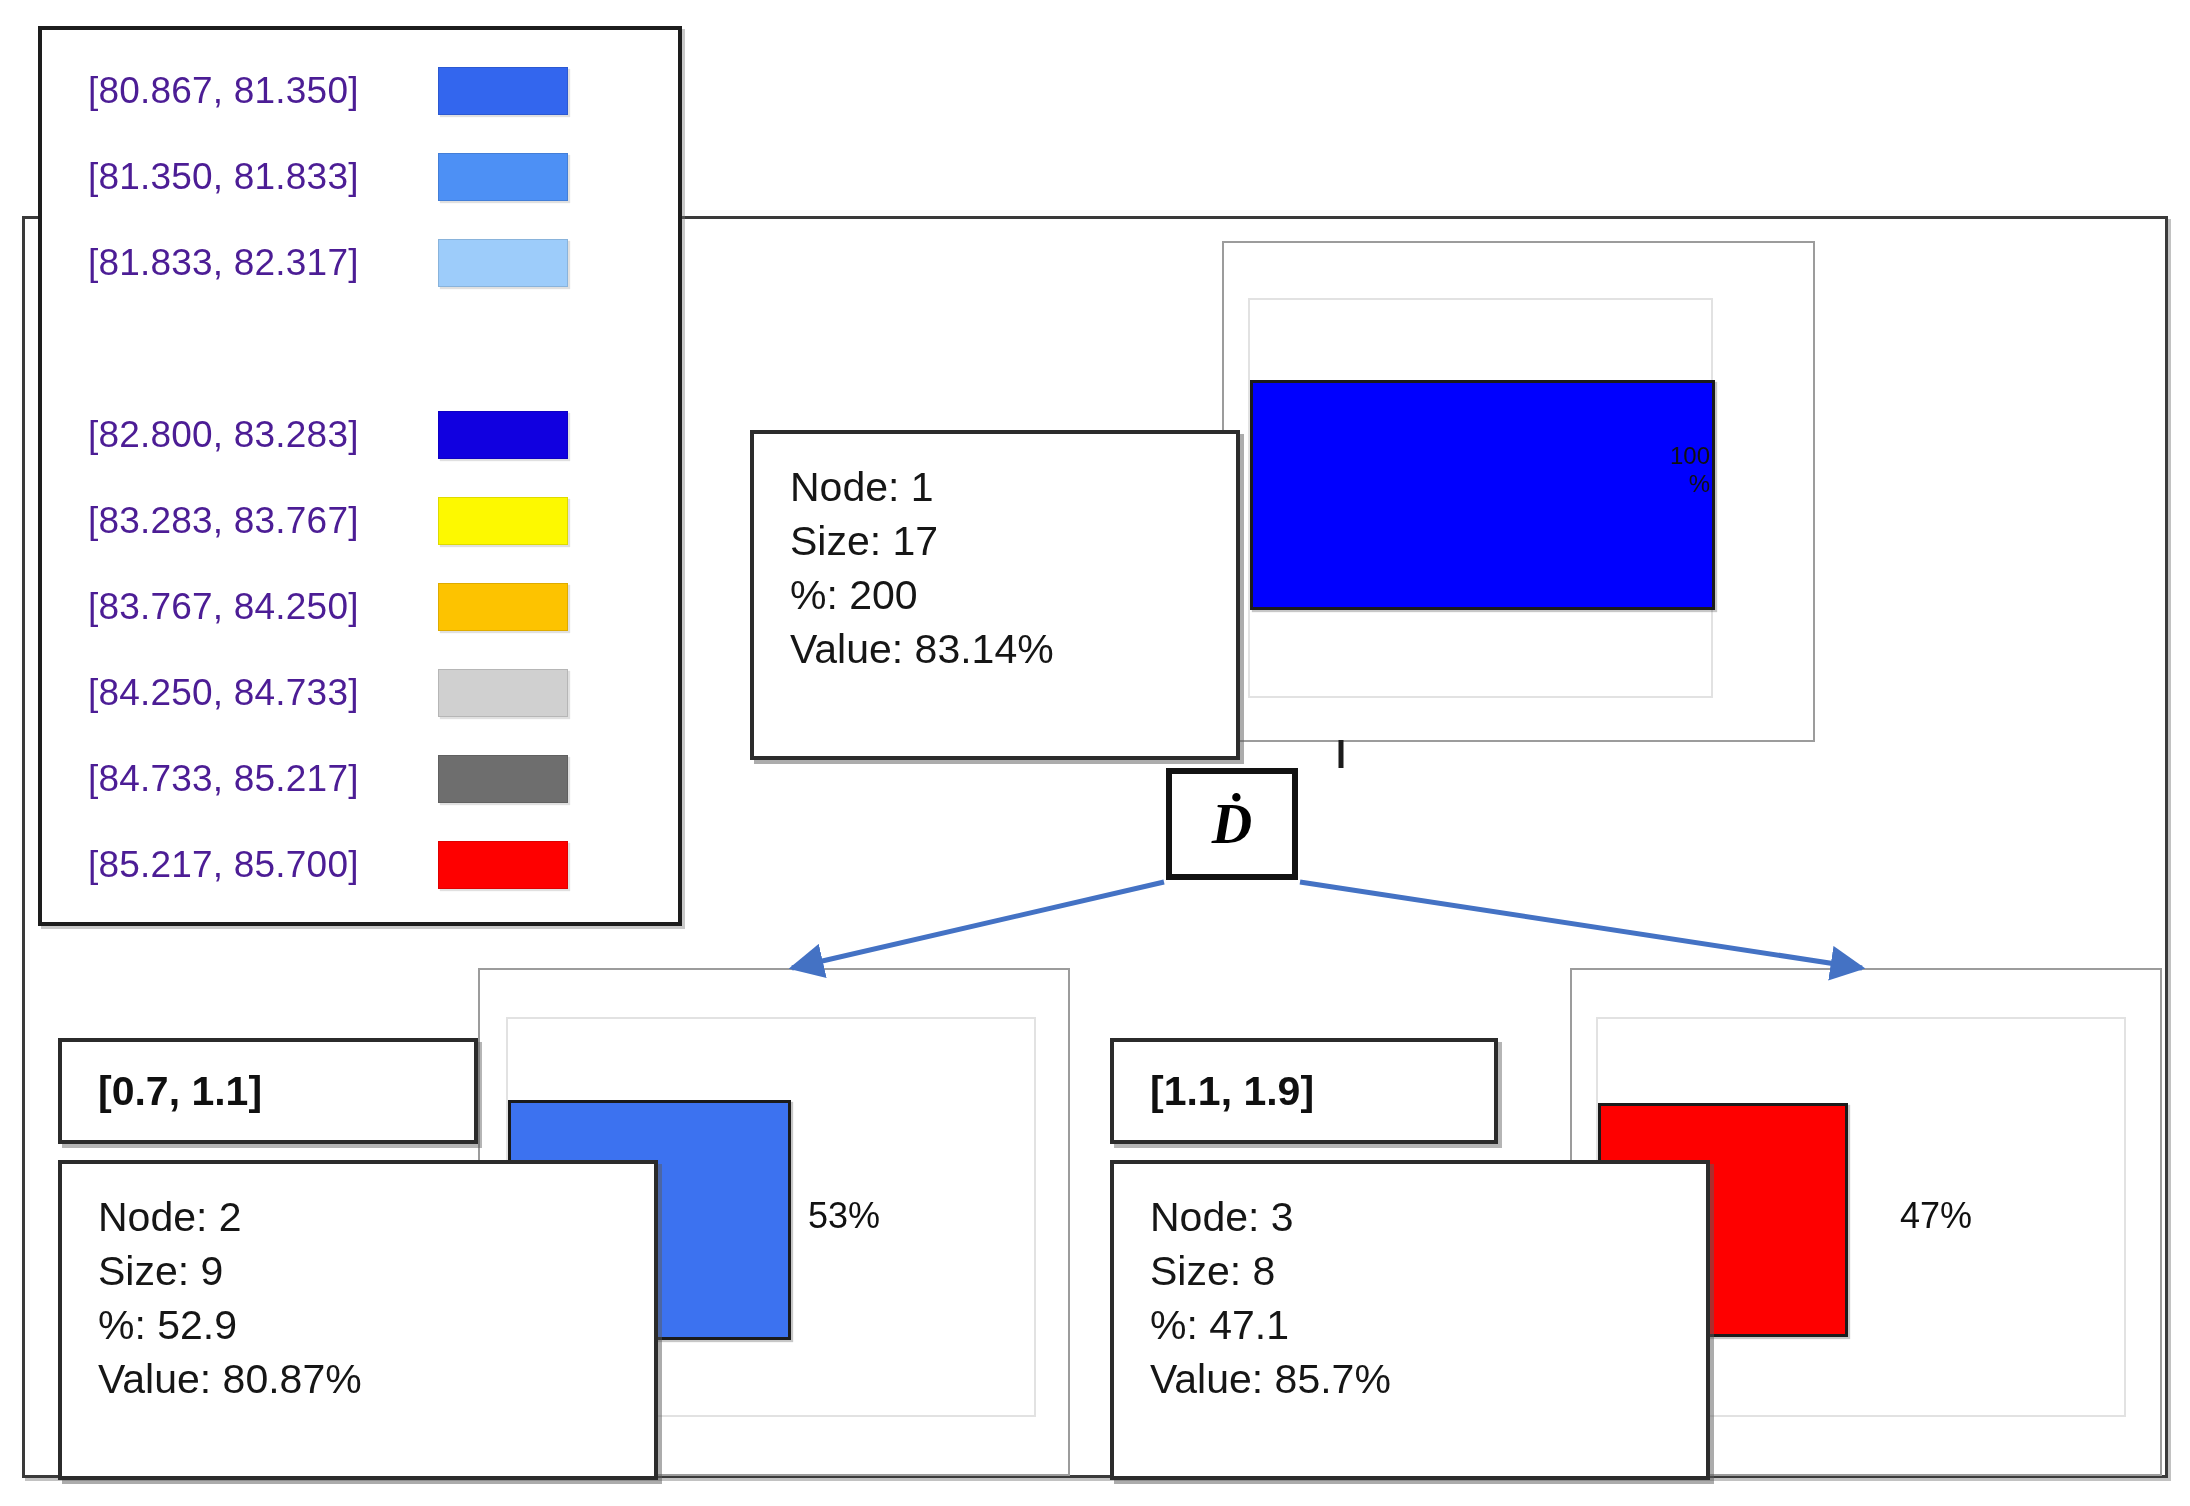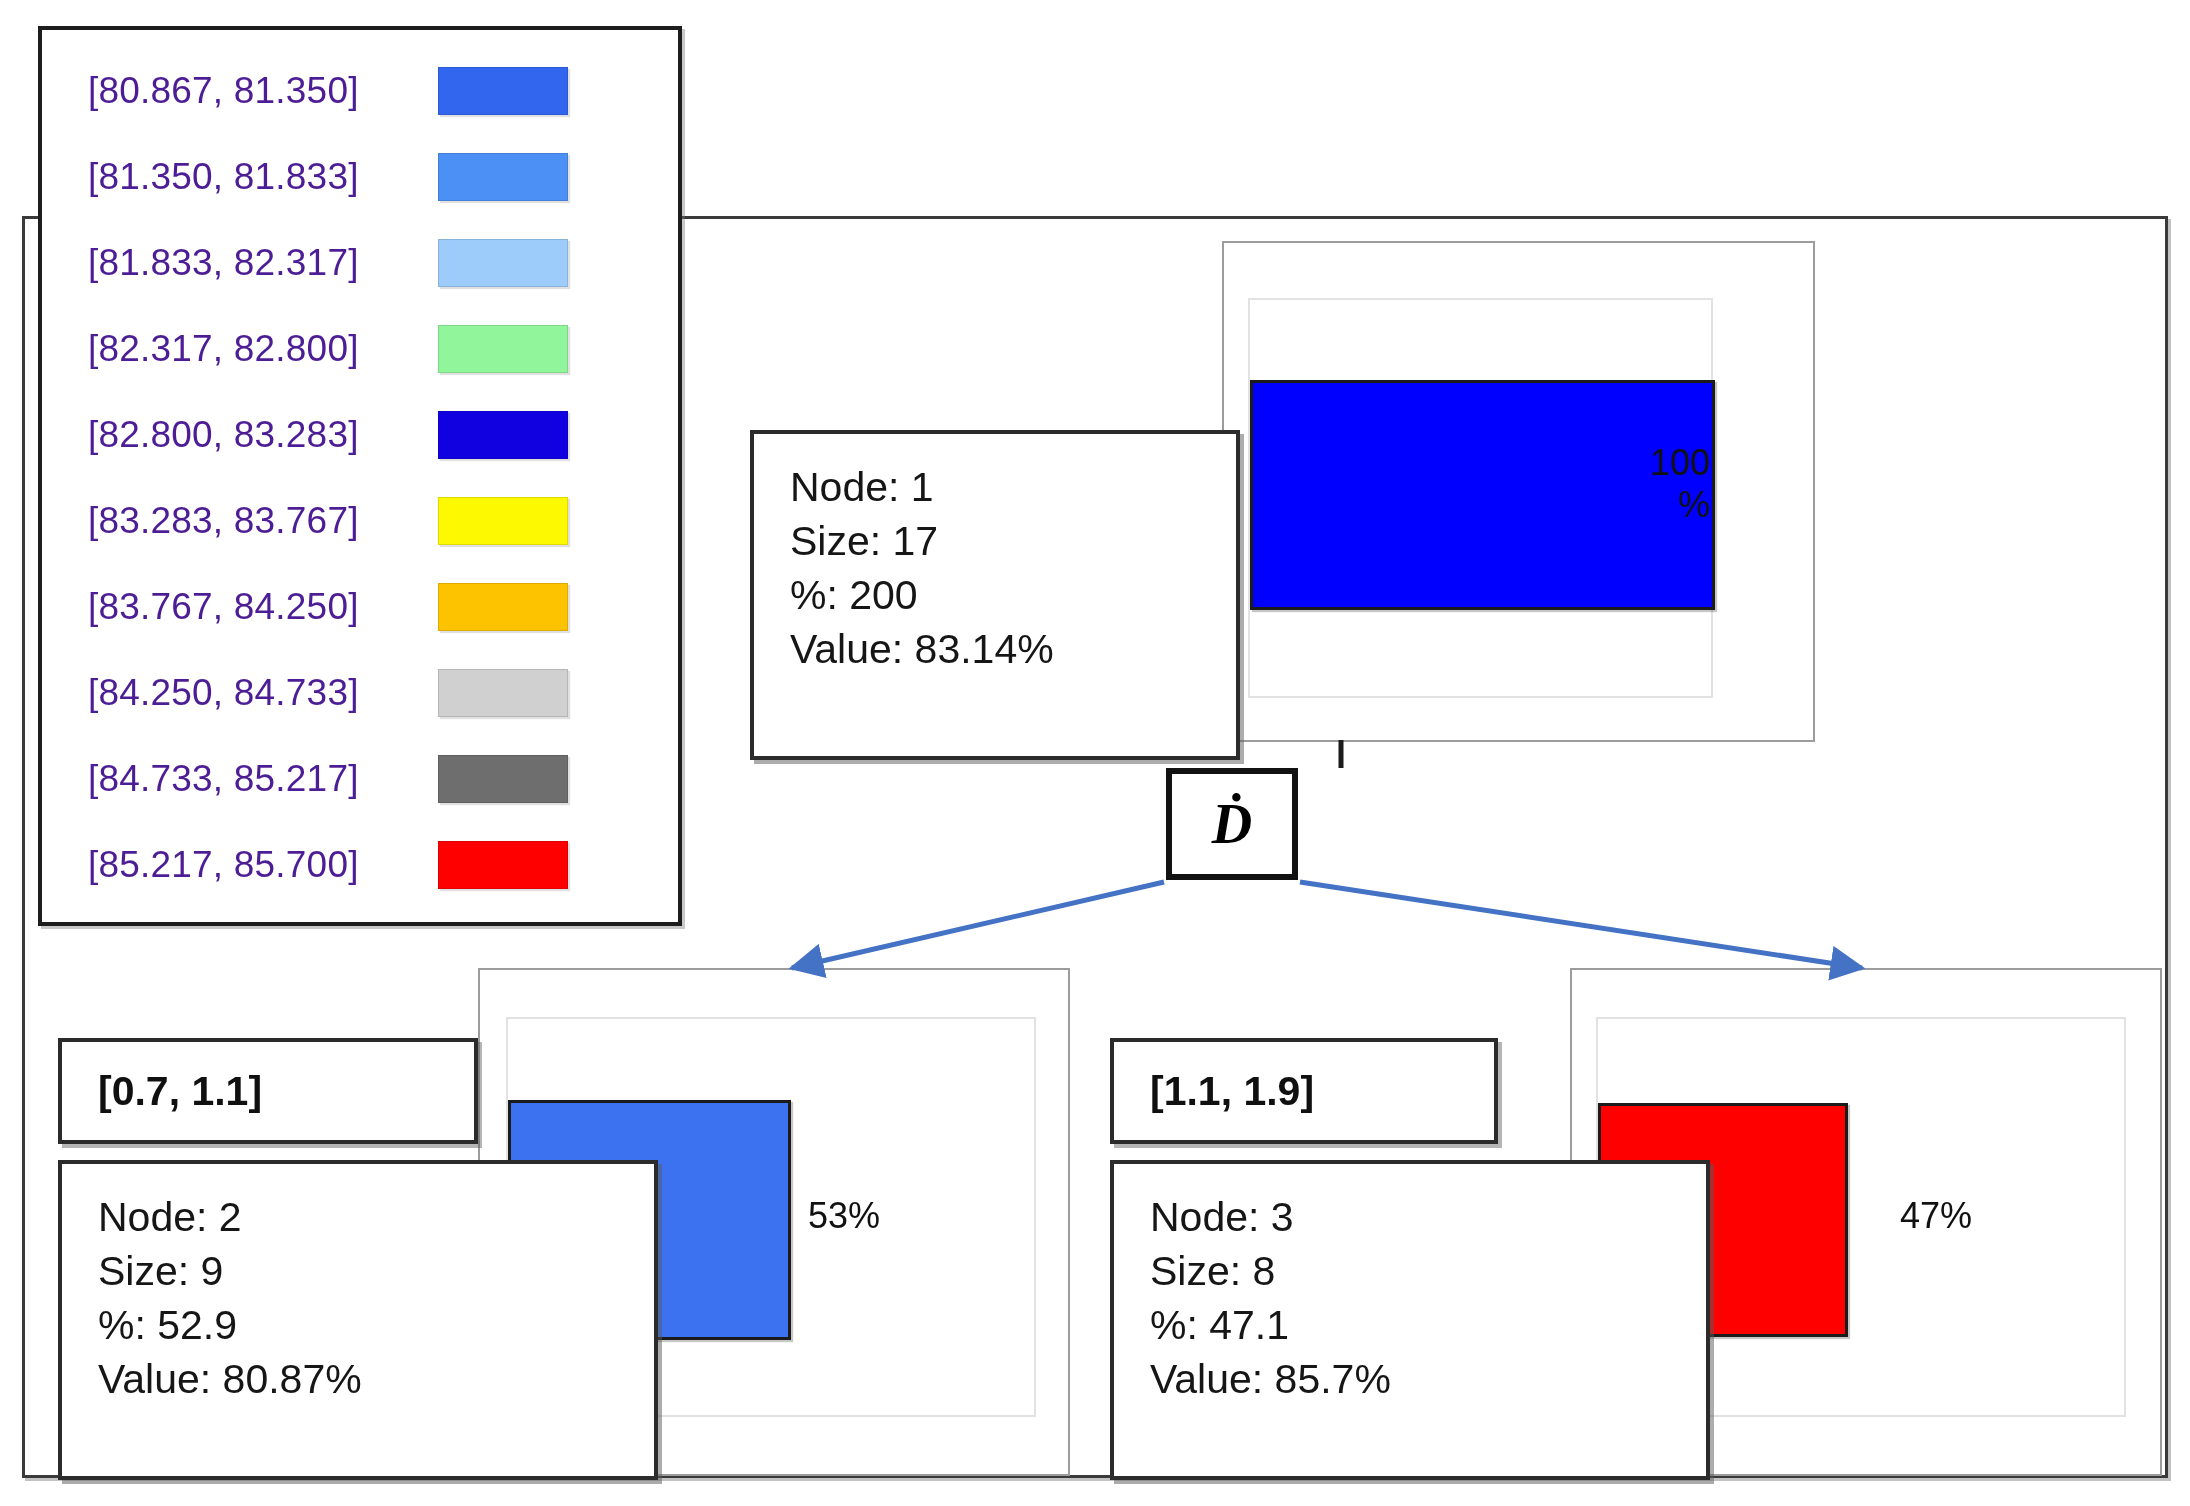--- a/index.html
+++ b/index.html
@@ -123,21 +123,21 @@
     box-sizing: border-box;
     box-shadow: 2px 2px 1px rgba(0,0,0,0.22);
   }
   .bar-label {
     position: absolute;
     font-size: 36px;
     color: #111111;
     white-space: nowrap;
   }
   .bar-label.stacked {
-    font-size: 36px;
+    font-size: 24px;
     text-align: right;
     line-height: 1.18;
   }
 
   
   #split-node {
     position: absolute;
     left: 1166px;
     top: 768px;
     width: 132px;
@@ -196,24 +196,20 @@
       <span class="legend-label">[80.867, 81.350]</span>
       <span class="legend-swatch" style="background:#3366EE"></span>
     </div>
     <div class="legend-row" style="top:104px">
       <span class="legend-label">[81.350, 81.833]</span>
       <span class="legend-swatch" style="background:#4D90F5"></span>
     </div>
     <div class="legend-row" style="top:190px">
       <span class="legend-label">[81.833, 82.317]</span>
       <span class="legend-swatch" style="background:#9DCCFA"></span>
-    </div>
-    <div class="legend-row" style="top:276px">
-      <span class="legend-label">[82.317, 82.800]</span>
-      <span class="legend-swatch" style="background:#90F59B"></span>
     </div>
     <div class="legend-row" style="top:362px">
       <span class="legend-label">[82.800, 83.283]</span>
       <span class="legend-swatch" style="background:#1100E0"></span>
     </div>
     <div class="legend-row" style="top:448px">
       <span class="legend-label">[83.283, 83.767]</span>
       <span class="legend-swatch" style="background:#FDF900"></span>
     </div>
     <div class="legend-row" style="top:534px">

